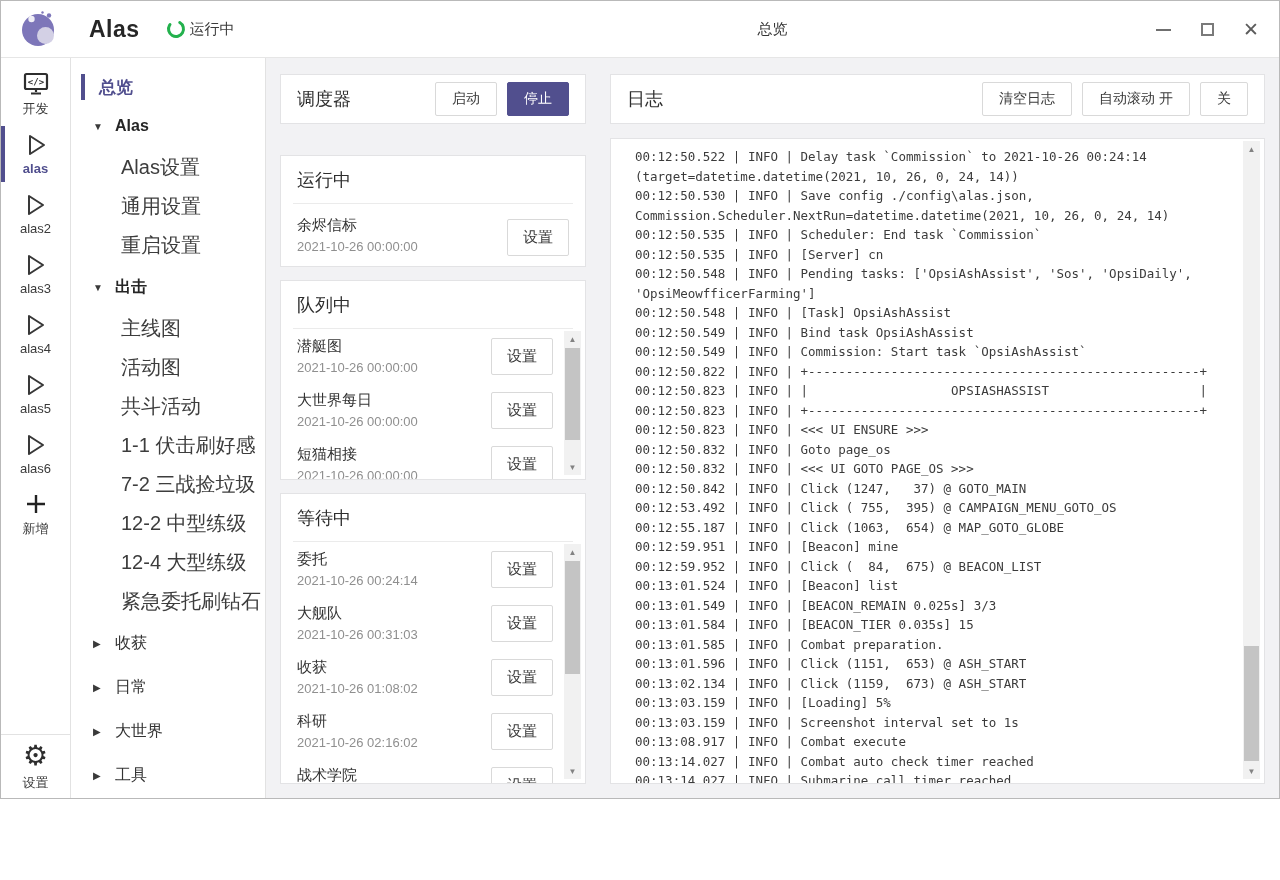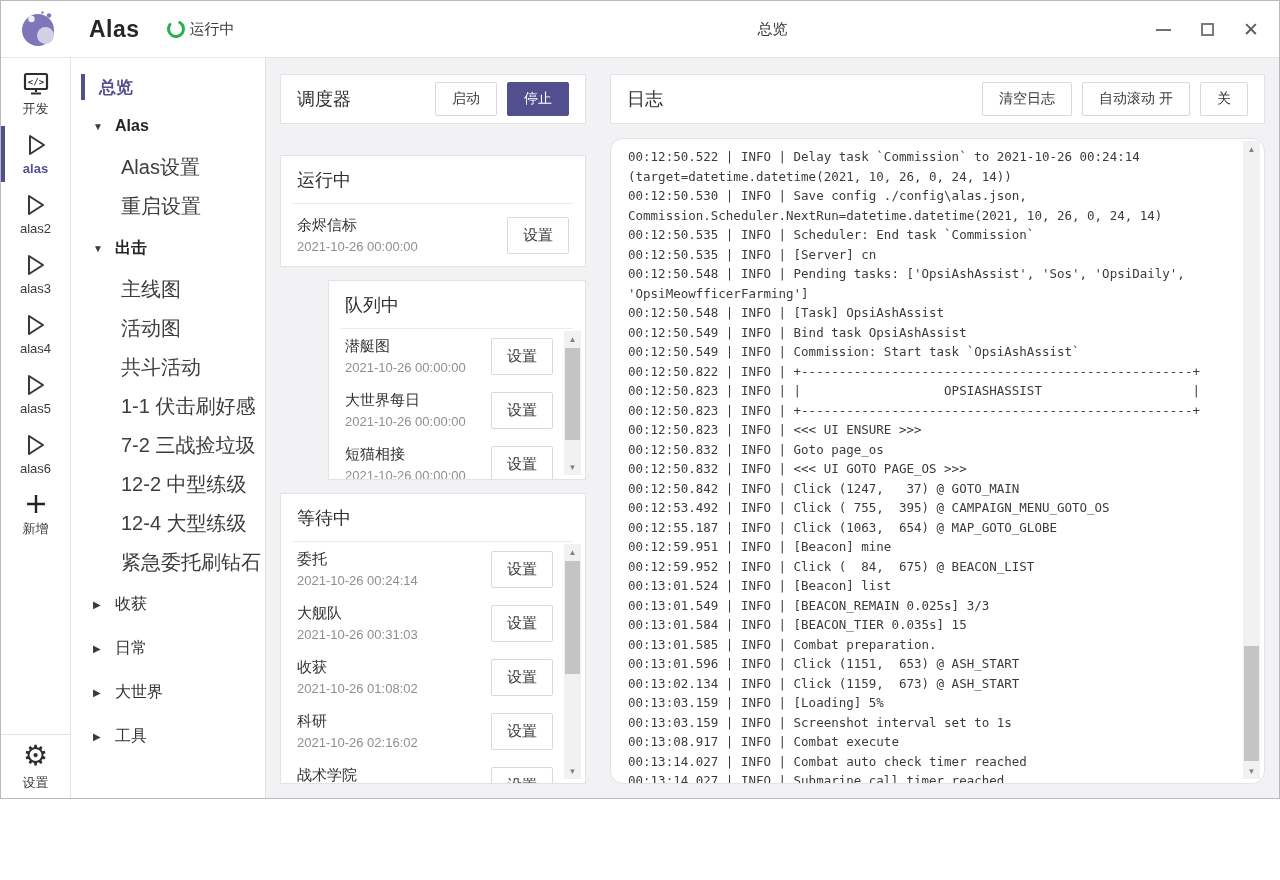--- a/index.html
+++ b/index.html
@@ -47,45 +47,45 @@
   .middle { width:332px; flex:0 0 332px; background:#f2f2f4; padding:16px 12px 14px 14px; display:flex; flex-direction:column; min-height:0; }
   .card { background:#fff; border:1px solid #e3e3e5; }
   .sched-head { height:50px; flex:0 0 50px; display:flex; align-items:center; padding:0 16px; gap:10px; margin-bottom:31px; }
   .card-title { flex:1; font-size:18px; color:#2e2e2e; }
   .btn { font-family:inherit; font-size:14px; color:#3a3a3a; background:#fff; border:1px solid #d9d9d9; padding:7px 16px; border-radius:2px; cursor:pointer; white-space:nowrap; }
   .btn.primary { background:var(--accent); border-color:var(--accent); color:#fff; }
   .section { display:flex; flex-direction:column; padding-top:10px; margin-bottom:13px; min-height:0; }
   .section-title { font-size:18px; color:#2e2e2e; margin:0 12px; padding:2px 4px 11px; border-bottom:1px solid #ebebeb; }
   .viewport { position:relative; overflow:hidden; }
   .sec-running { flex:0 0 auto; }
-  .sec-queue { height:200px; flex:0 0 200px;margin-left:48px; }
+  .sec-queue { height:200px; flex:0 0 200px; }
   .sec-queue .viewport { flex:1; }
   .sec-waiting { flex:1; margin-bottom:0; }
   .sec-waiting .viewport { flex:1; }
   .task-row { display:flex; align-items:center; padding:6px 32px 6px 16px; }
-  .sec-running .task-row { padding:10px 16px; }
+  .sec-running .task-row { padding:10px 16px;align-items:flex-end; }
   .task-info { flex:1; min-width:0; }
   .task-name { font-size:15px; color:#333; line-height:21px; margin-bottom:3px; }
   .task-time { font-size:13px; color:#8f8f8f; line-height:18px; }
   .btn-set { padding:8px 15px; font-size:15px; }
 
   
   .fakebar { position:absolute; width:17px; right:4px; top:2px; bottom:4px; background:#f1f1f1; }
   .fakebar .arr { position:absolute; left:0; right:0; height:16px; display:flex; align-items:center; justify-content:center; font-size:8px; color:#828282; cursor:pointer; }
   .fakebar .arr.up { top:0; }
   .fakebar .arr.down { bottom:0; }
   .fakebar .thumb { position:absolute; left:1px; right:1px; background:#c4c4c4; cursor:pointer; }
   .thumb-queue { top:17px; height:64%; }
   .thumb-wait { top:17px; height:48%; }
   .thumb-log { bottom:18px; height:115px; }
 
   
   .logpanel { flex:1; background:#f2f2f4; padding:16px 14px 14px 12px; display:flex; flex-direction:column; min-height:0; }
   .log-head { height:50px; flex:0 0 50px; display:flex; align-items:center; padding:4px 16px; gap:10px; margin-bottom:14px; }
-  .log-body { flex:1; position:relative; padding:8px 30px 8px 17px; overflow:hidden; min-height:0;border-radius:13px; }
+  .log-body { flex:1; position:relative; padding:8px 30px 8px 24px; overflow:hidden; min-height:0; }
   .log-line { font-family:"DejaVu Sans Mono", monospace; font-size:12.5px; line-height:19.5px; color:#3b3b3b; white-space:pre-wrap; }
 </style>
 </head>
 <body>
 
 <div class="window">
 
   <header>
     <svg class="app-logo" width="40" height="40" viewBox="0 0 40 40">
       <circle cx="19" cy="21" r="16" fill="#7d76b9"></circle>
@@ -185,20 +185,21 @@
         <span>总览</span>
       </div>
       <div class="nav-group-header">
         <span class="nav-arrow">▼</span>
         <span>Alas</span>
       </div>
       <div>
 
           <div class="nav-child">Alas设置</div>
 
+          <div class="nav-child">通用设置</div>
 
           <div class="nav-child">重启设置</div>
         </div>
       <div class="nav-group-header">
         <span class="nav-arrow">▼</span>
         <span>出击</span>
       </div>
       <div>
 
           <div class="nav-child">主线图</div>

